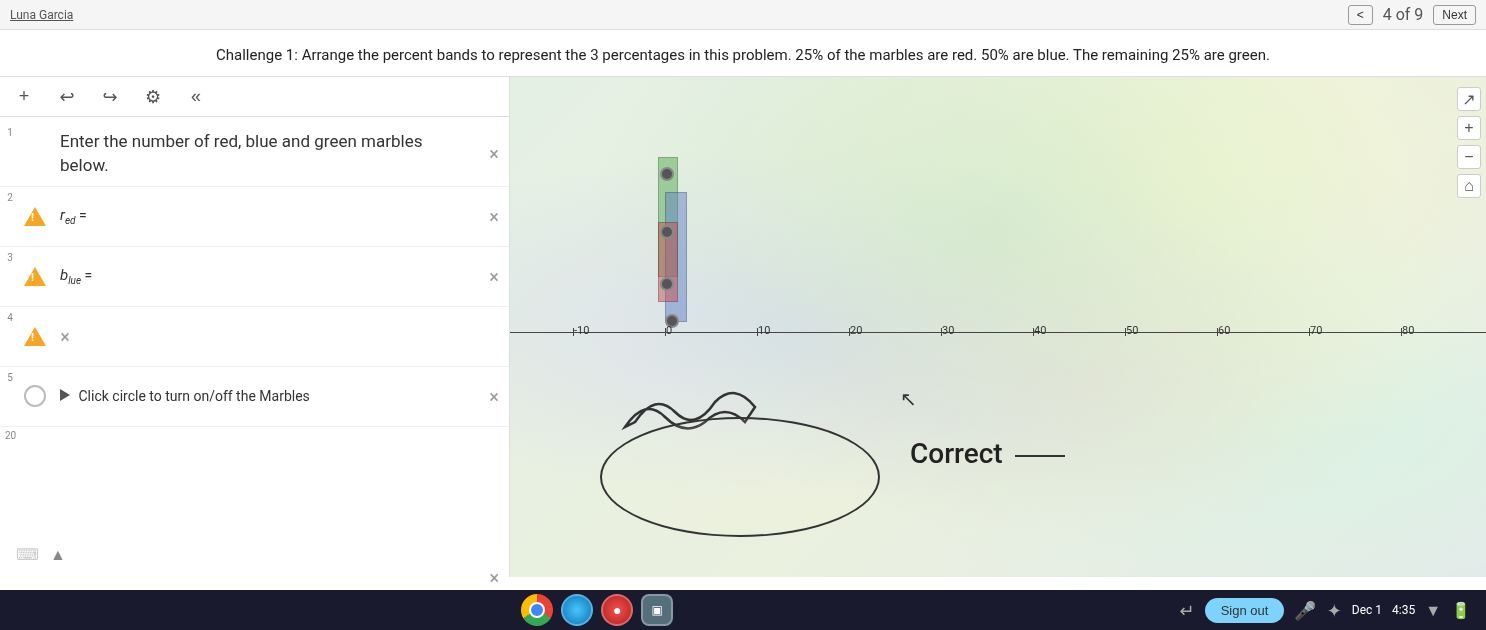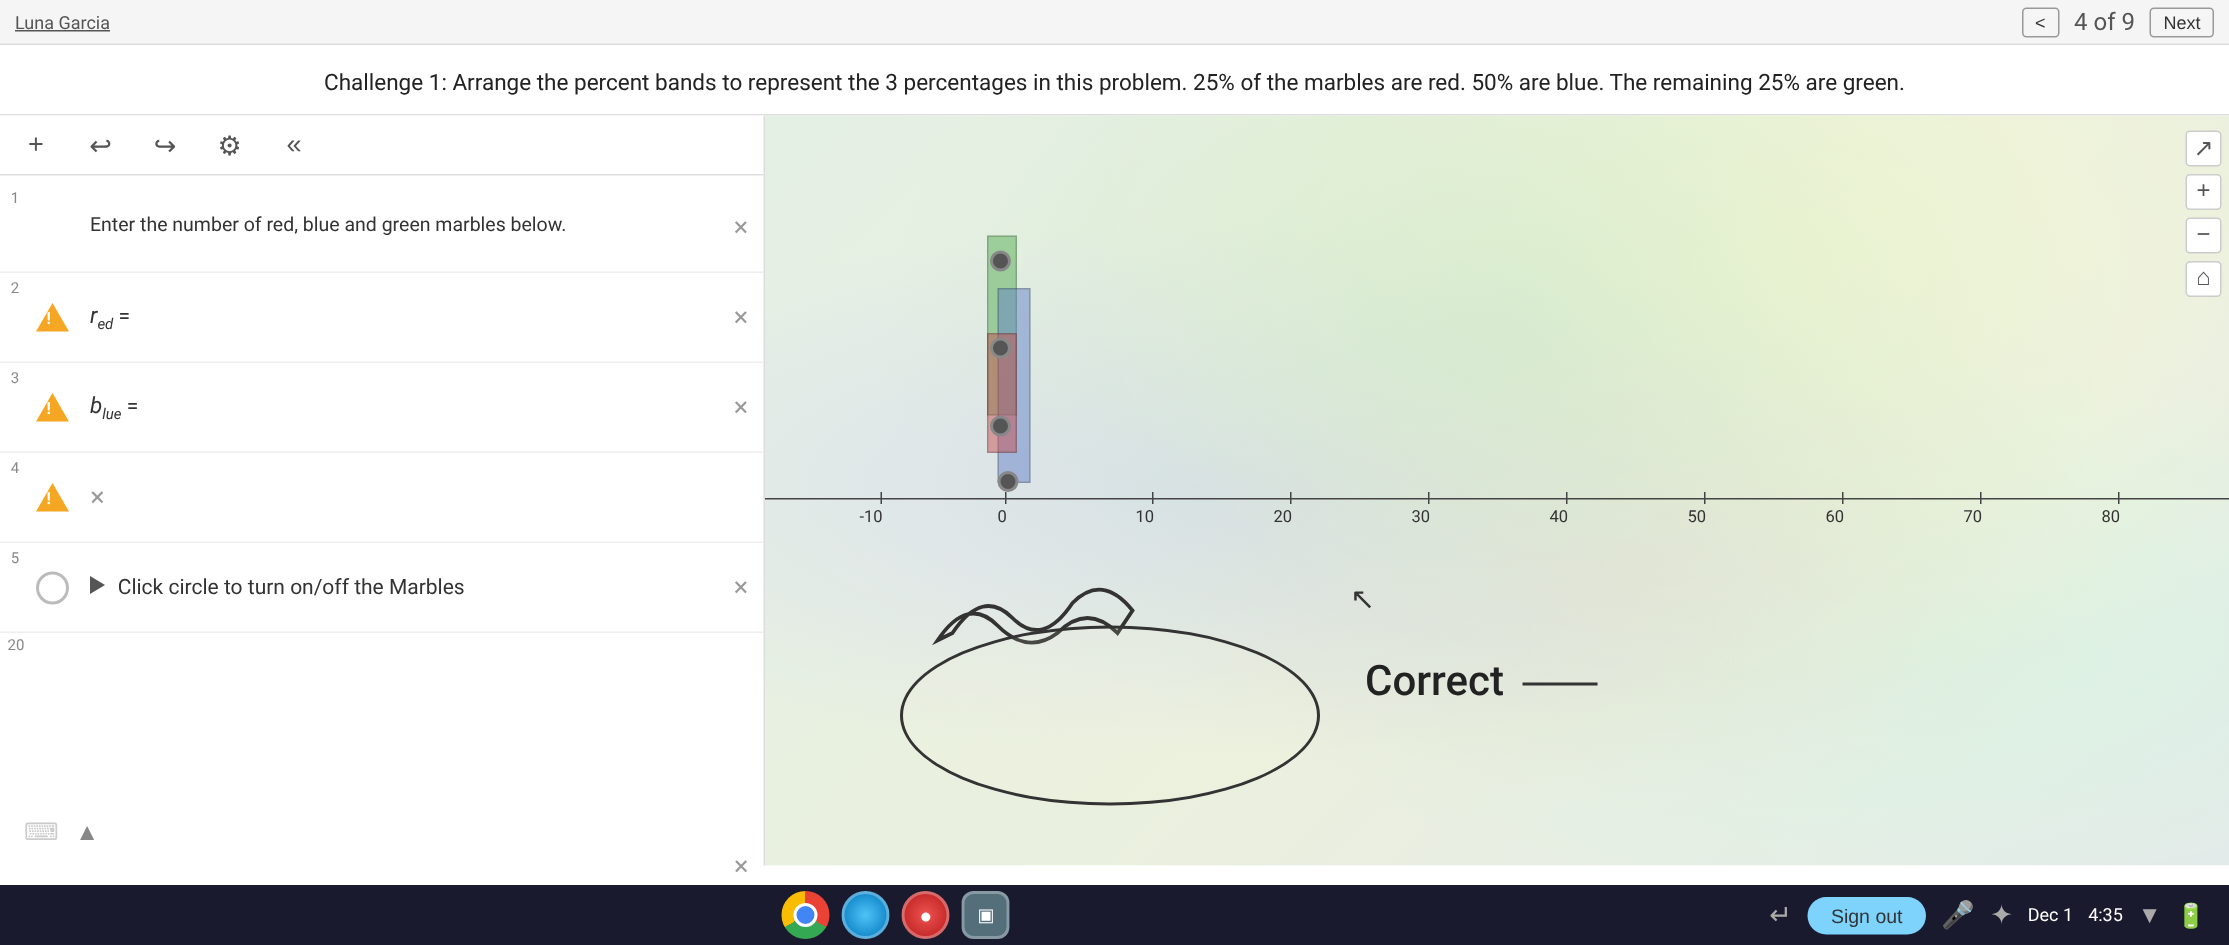--- a/index.html
+++ b/index.html
@@ -225,22 +225,22 @@
       position: absolute;
       top: 0;
       left: 0;
       right: 0;
       height: 30px;
     }
 
     .tick {
       position: absolute;
       display: flex;
-      flex-direction: column;
-      align-items: flex-end;
+      flex-direction: row;
+      align-items: flex-start;
     }
 
     .tick-line {
       width: 1px;
       height: 8px;
       background: #444;
       margin-top: 6px;
     }
 
     .tick-label {
@@ -440,21 +440,21 @@
       font-size: 15px;
     }
 
     .math-subscript {
       font-size: 10px;
       vertical-align: sub;
       margin-top: 13px;
     }
 
     .instruction-text {
-      font-size: 13px;
+      font-size: 17px;
       color: #333;
       line-height: 1.4;
     }
 
     
     .play-icon {
       display: inline-block;
       width: 0;
       height: 0;
       border-top: 6px solid transparent;

